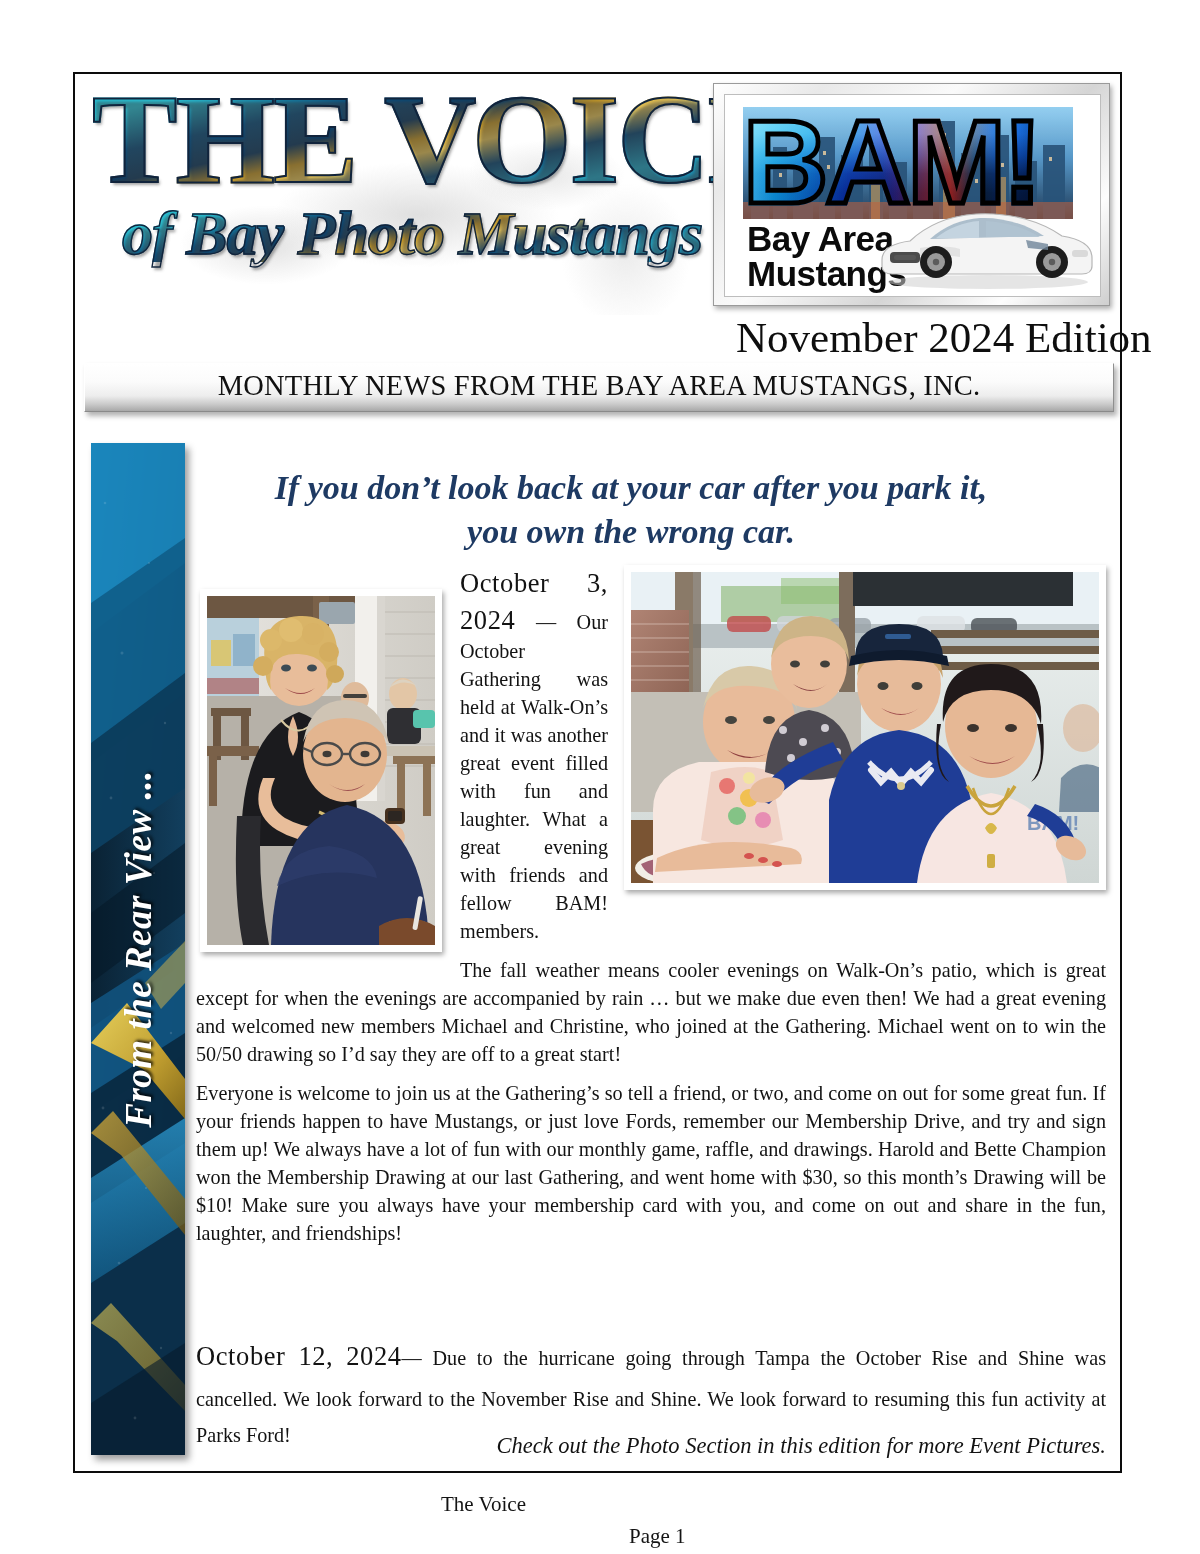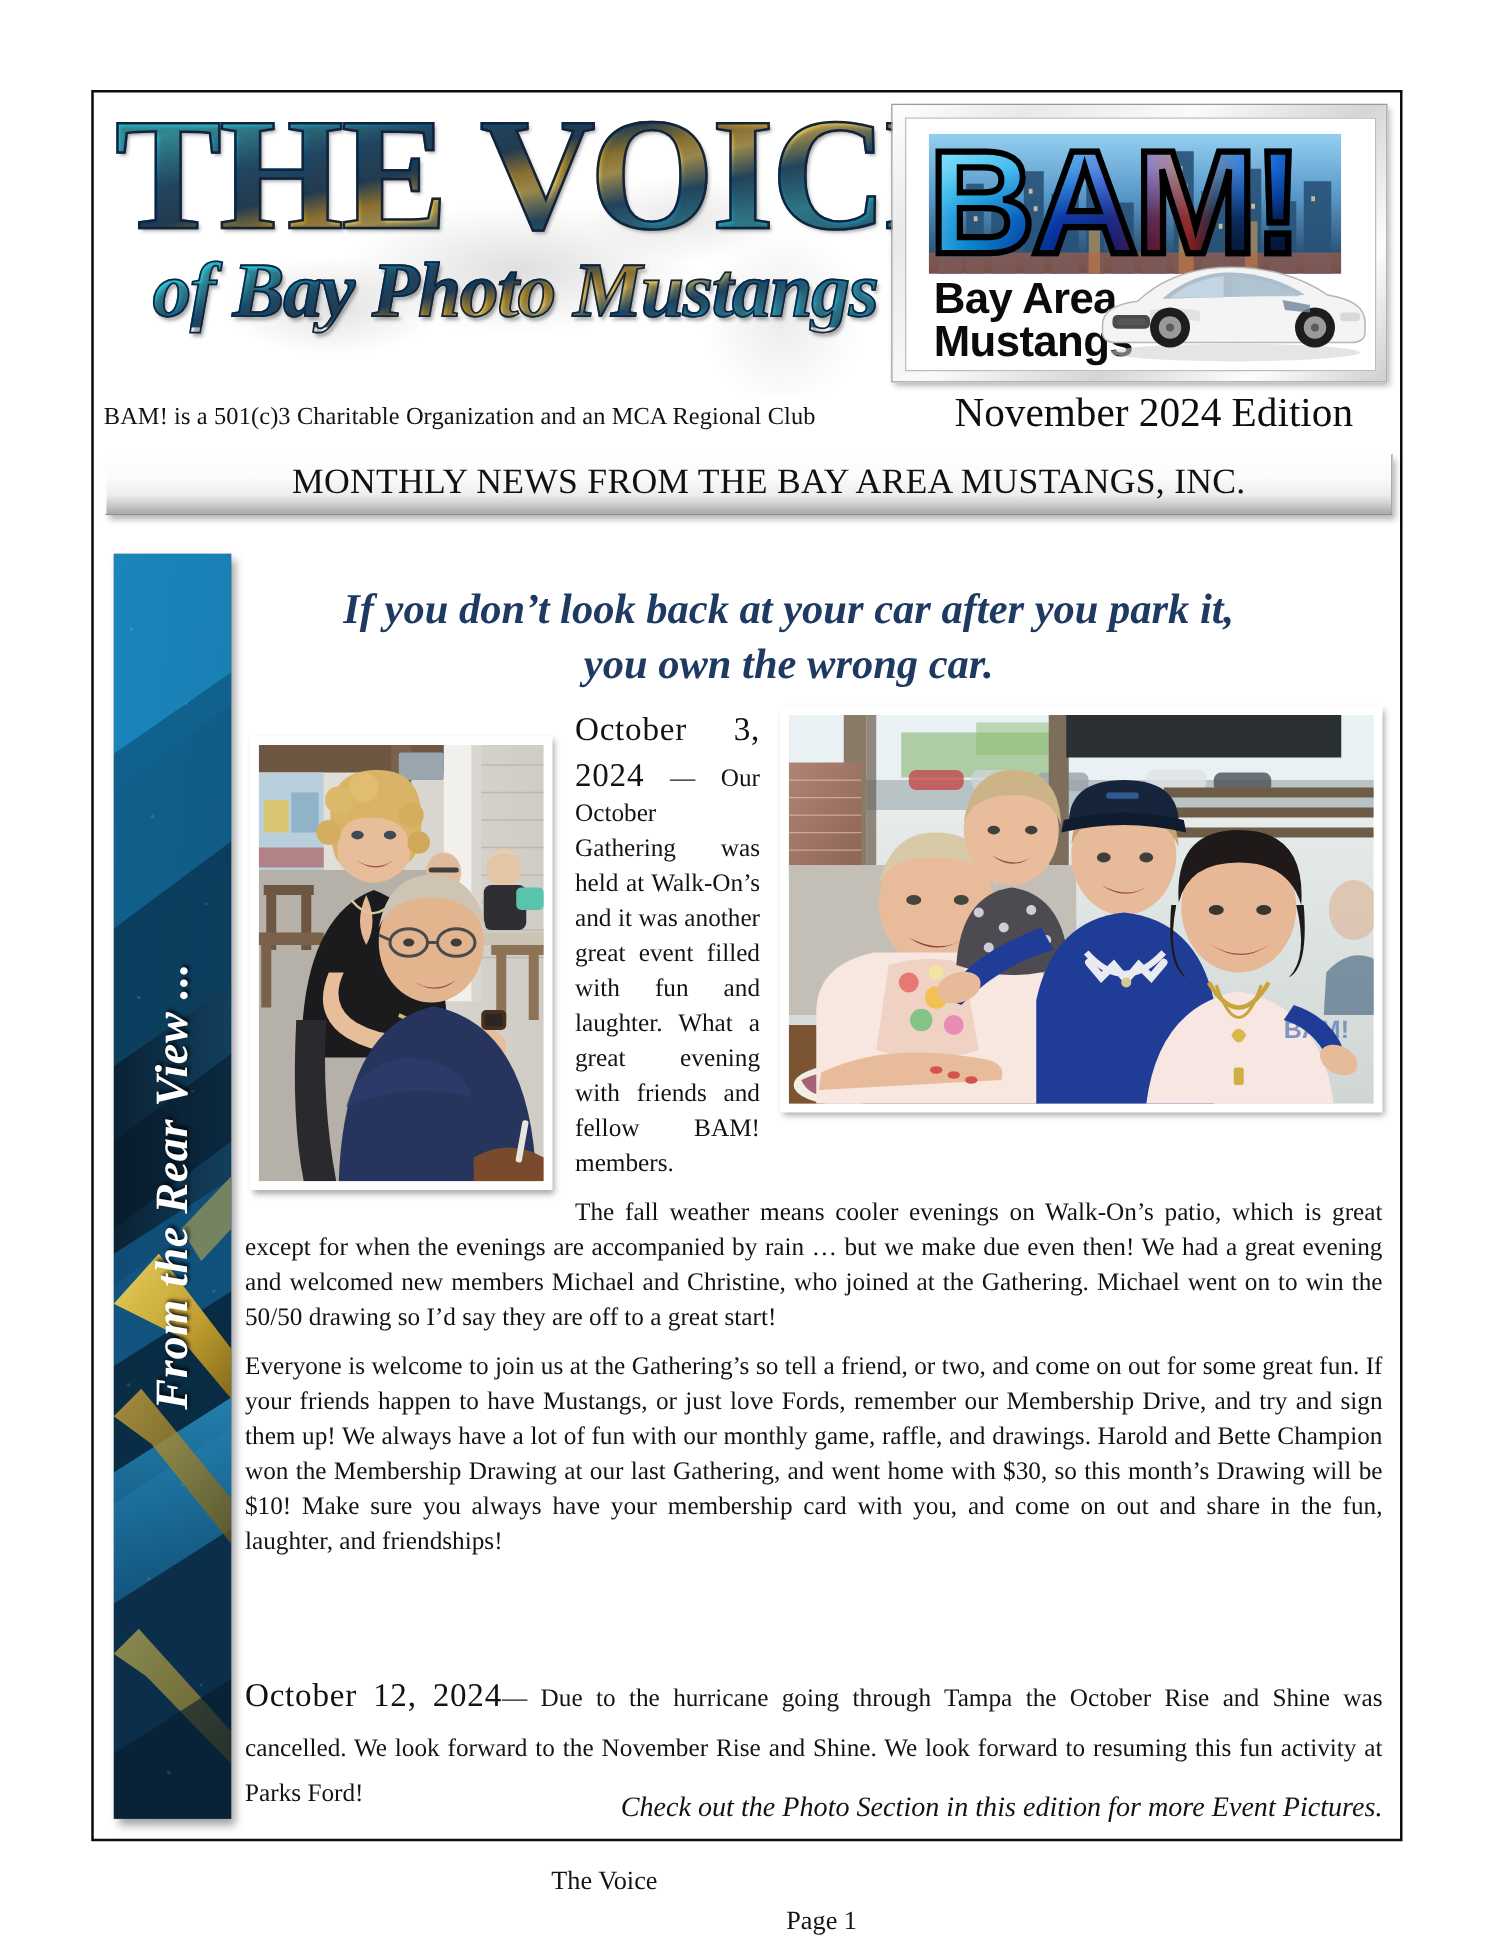--- a/index.html
+++ b/index.html
@@ -123,36 +123,36 @@
     font-size:35px;
     line-height:1.0;
     color:#0b0b0b;
     letter-spacing:-.5px;
   }
   #bam-car{position:absolute;right:2px;bottom:6px;width:222px;height:104px;}
 
   
   #edition{
     position:absolute;left:660px;top:238px;width:374px;
-    font-size:33px;color:#0e0e0e;text-align:center;white-space:nowrap;
+    font-size:43px;color:#0e0e0e;text-align:center;white-space:nowrap;
   }
 
   
   #newsbar{
     position:absolute;left:84px;top:363px;width:1030px;height:49px;
     background:linear-gradient(180deg,#ffffff 0%,#fbfbfb 38%,#ededed 68%,#c9c9c9 86%,#a8a8a8 100%);
     border-top:1px solid #ffffff;
     border-left:1px solid #ffffff;
     border-right:1px solid #8f8f8f;
     border-bottom:1px solid #8a8a8a;
     box-shadow:3px 4px 5px rgba(0,0,0,.30);
     box-sizing:border-box;
   }
   #newsbar-text{
-    position:absolute;left:16px;top:6px;width:100%;
+    position:absolute;left:0;top:6px;width:100%;
     text-align:center;
     font-size:28.5px;
     letter-spacing:.2px;
     color:#111111;
     white-space:nowrap;
   }
 
   
   #sidebanner{
     position:absolute;left:91px;top:443px;width:94px;height:1012px;
@@ -250,21 +250,20 @@
   <div id="sheet"></div>
 
   <div id="masthead">
 
     <div id="mast-title">
       <div class="ghost"></div>
       <div id="voice-main" class="voice-line">THE VOICE</div>
       <div id="voice-sub" class="voice-line">of Bay Photo Mustangs</div>
     </div>
 
-    <div id="charity-line">BAM! is a 501(c)3  Charitable Organization and an MCA Regional  Club</div>
 
     <div id="bam-plate">
       <div id="bam-inner">
 
         <svg id="skyline" viewBox="0 0 330 112" preserveAspectRatio="none">
           <defs>
             <linearGradient id="sky" x1="0" y1="0" x2="0" y2="1">
               <stop offset="0%" stop-color="#8fcdf0"></stop>
               <stop offset="45%" stop-color="#4f93c6"></stop>
               <stop offset="100%" stop-color="#12304f"></stop>

